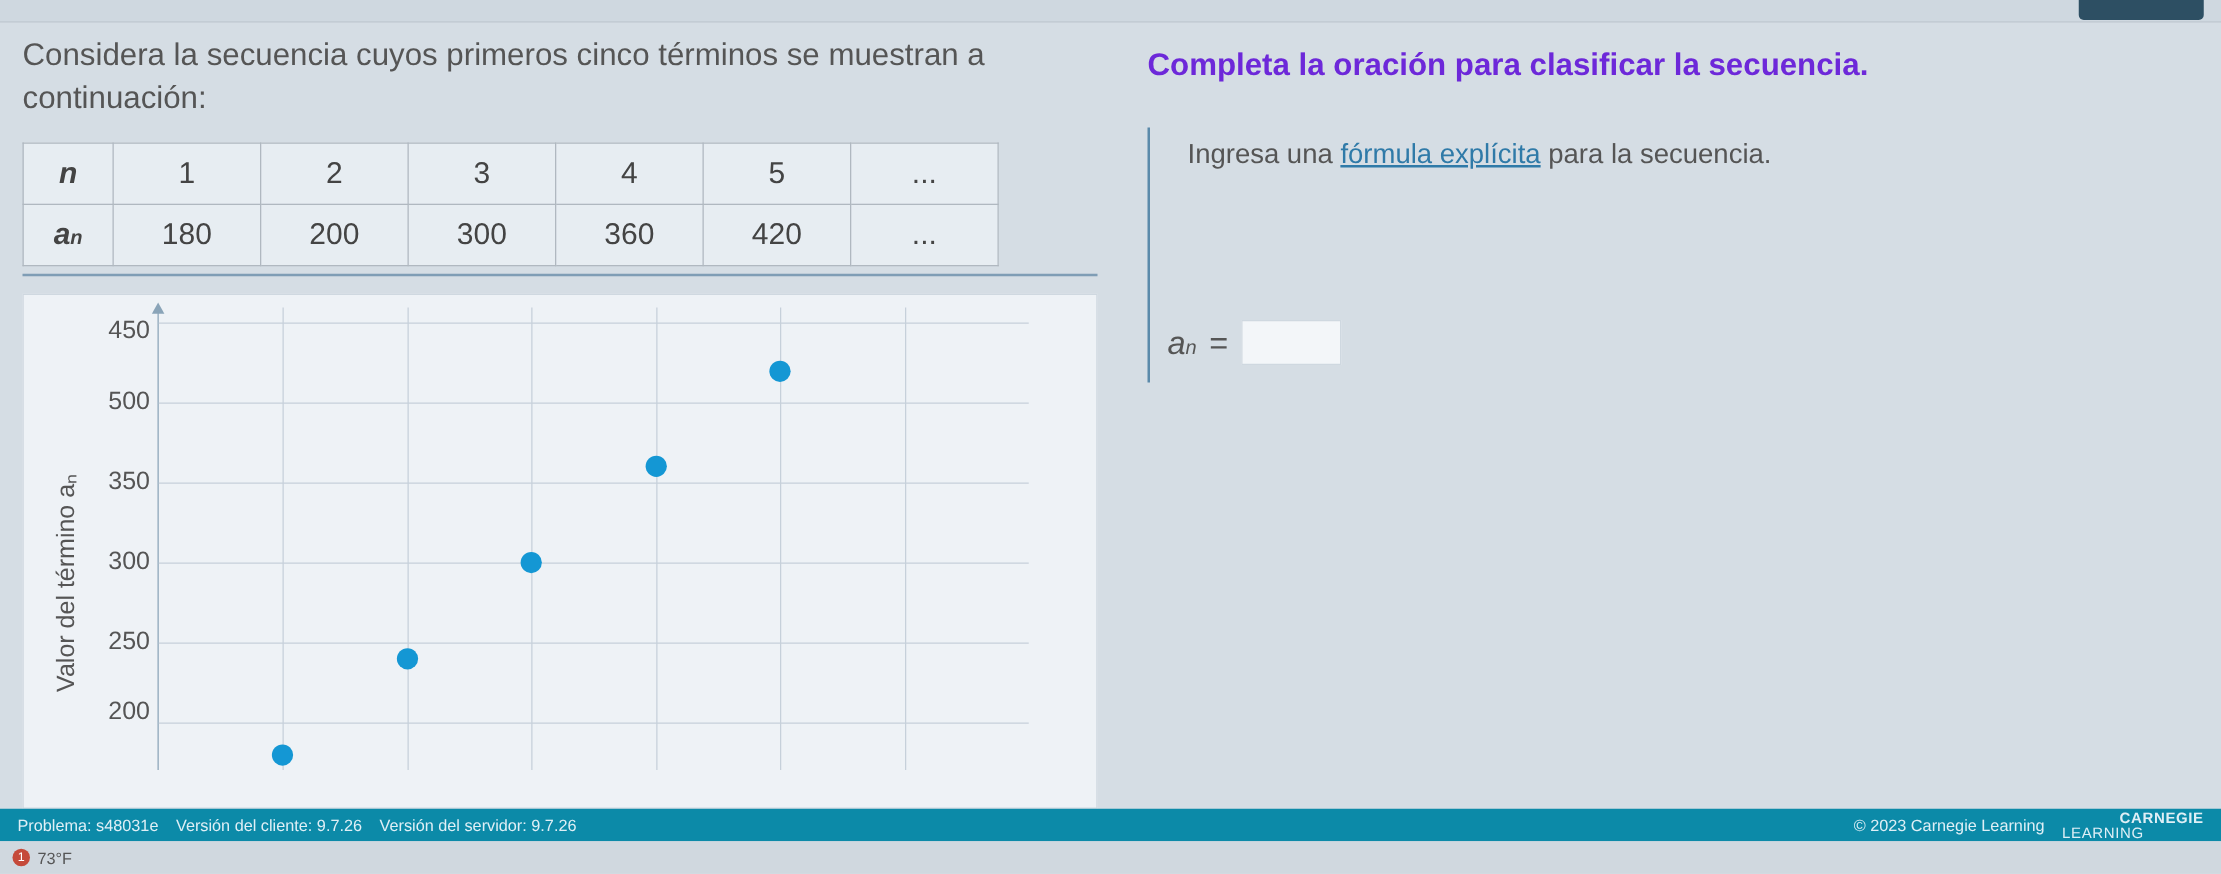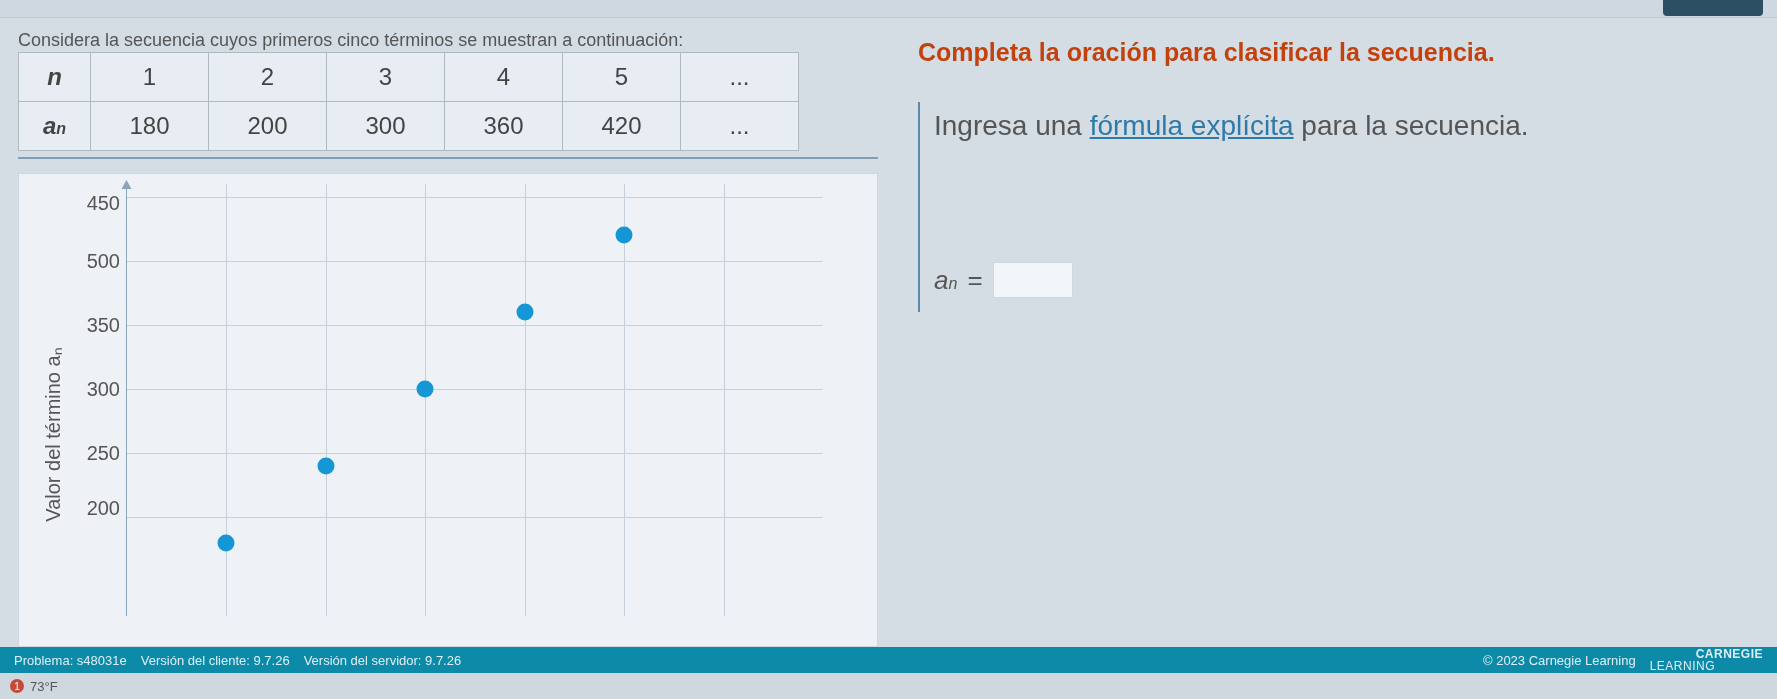--- a/index.html
+++ b/index.html
@@ -3,47 +3,47 @@
 <meta charset="utf-8">
 <style>
   * { box-sizing: border-box; margin: 0; padding: 0; }
   html, body { width: 1777px; height: 699px; font-family: "Segoe UI", Arial, sans-serif; background: #d5dde4; color: #444; }
   .root { width: 100%; height: 100%; display: flex; flex-direction: column; }
   .top-bar { height: 18px; background: #cfd8e0; border-bottom: 1px solid #c0c8d0; position: relative; }
   .top-bar .pill { position: absolute; right: 14px; top: -6px; width: 100px; height: 22px; background: #2d4f63; border-radius: 4px; }
   .content { flex: 1; display: flex; gap: 40px; padding: 10px 18px 0 18px; }
   .left { flex: 0 0 860px; display: flex; flex-direction: column; }
   .right { flex: 1; display: flex; flex-direction: column; padding-top: 6px; }
-  .intro { font-size: 18px; color: #555; line-height: 1.35; }
+  .intro { font-size: 25px; color: #555; line-height: 1.35; margin-bottom: 18px; }
   .table-wrap { border-bottom: 2px solid #7f9db5; padding-bottom: 6px; margin-bottom: 14px; }
   table.seq { border-collapse: collapse; }
   table.seq td, table.seq th { border: 1px solid #b0b8c0; font-size: 24px; text-align: center; padding: 10px 0; background: #e7edf2; color: #444; }
   table.seq .hdr { width: 72px; font-weight: 600; font-style: italic; }
   table.seq .hdr .sub { font-size: 16px; font-style: italic; }
   table.seq td.val { width: 118px; }
   .chart-box { background: #eef2f6; border: 1px solid #cfd8e0; padding: 10px 14px 0 14px; flex: 1; }
   .chart-inner { display: flex; height: 100%; }
   .y-axis-label { writing-mode: vertical-rl; transform: rotate(180deg); text-align: center; font-size: 20px; color: #555; padding: 0 6px 40px 0; }
   .plot-area { flex: 1; position: relative; }
   .plot-grid { position: absolute; left: 60px; top: 0; right: 40px; bottom: 30px; border-left: 1.5px solid #8aa4b8; }
   .gridline { position: absolute; left: 0; right: 0; height: 1px; background: #c6d0da; }
   .vgrid { position: absolute; top: 0; bottom: 0; width: 1px; background: #c6d0da; }
   .tick-label { position: absolute; right: calc(100% - 54px); transform: translateY(-50%); font-size: 20px; color: #555; }
   .dot { position: absolute; width: 17px; height: 17px; border-radius: 50%; background: #1497d4; transform: translate(-50%, -50%); }
   .arrowhead { position: absolute; left: 60px; top: -4px; width: 0; height: 0; border-left: 5px solid transparent; border-right: 5px solid transparent; border-bottom: 9px solid #8aa4b8; transform: translateX(-4.5px); }
 
   .right .linew { font-size: 25px; line-height: 1.45; }
-  .right .title { color: #c2410c; font-weight: 600; }
+  .right .title { color: #6d28d9; font-weight: 600; }
   .right .normal { color: #555; }
   .right .bold { color: #333; font-weight: 700; }
 
   .answer-area { margin-top: 32px; display: flex; }
   .ans-left-border { width: 2px; background: #5b8aaa; }
   .ans-body { flex: 1; padding: 8px 14px 14px 14px; }
-  .ans-prompt { font-size: 28px; color: #555; }
+  .ans-prompt { font-size: 22px; color: #555; margin-left: 16px; }
   .ans-prompt .link { color: #2f7aa8; text-decoration: underline; }
   .formula-row { margin-top: 120px; display: flex; align-items: center; gap: 10px; font-size: 26px; color: #555; }
   .formula-row .an { font-style: italic; }
   .formula-row .an .sub { font-size: 16px; font-style: italic; }
   .formula-input { width: 80px; height: 36px; border: 1px solid #cfd8e0; background: #f3f6f9; font-size: 20px; padding: 0 6px; color: #444; }
 
   .status-bar { height: 26px; background: #0c8aa8; color: #dfeff6; font-size: 13px; display: flex; align-items: center; padding: 0 14px; gap: 14px; }
   .status-bar .grow { flex: 1; }
   .status-bar .carnegie { font-size: 12px; letter-spacing: .5px; line-height: 1; text-align: left; }
   .status-bar .carnegie .l1 { font-weight: 700; padding-left: 46px; }

